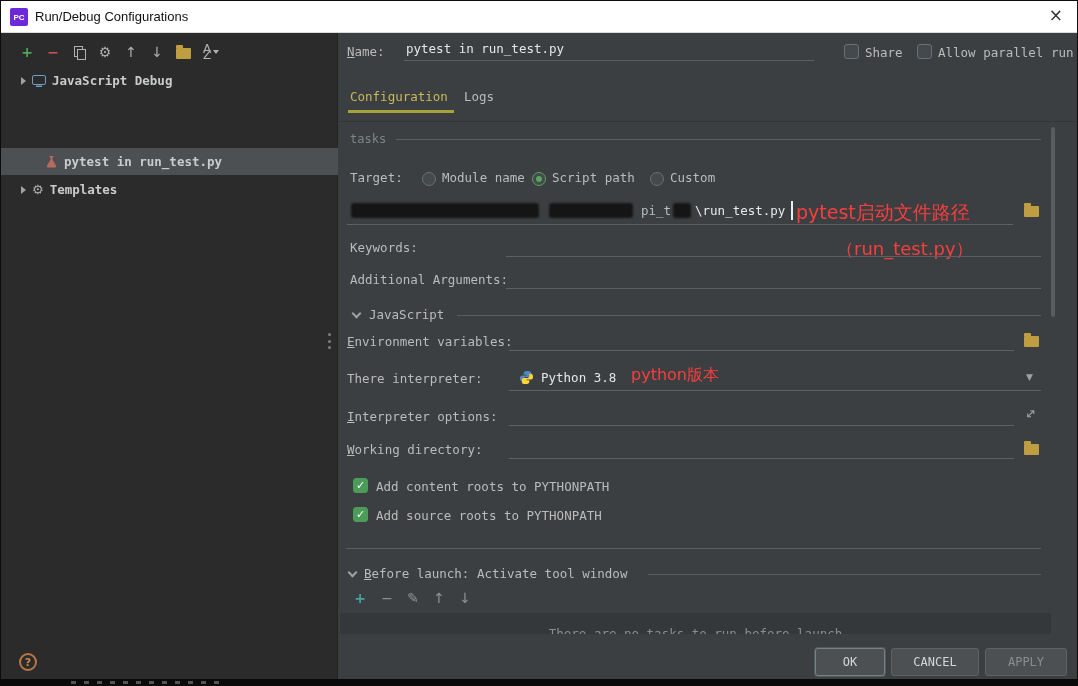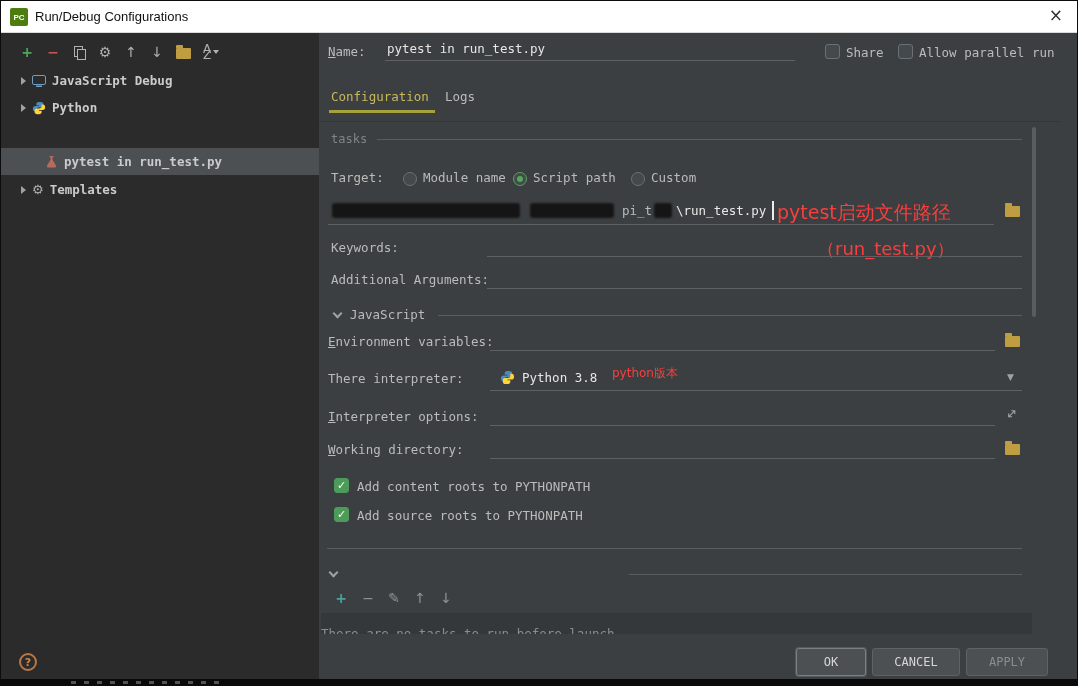--- a/index.html
+++ b/index.html
@@ -3,21 +3,21 @@
 <meta charset="utf-8">
 <style>
   *{margin:0;padding:0;box-sizing:border-box}
   html,body{background:#1b1b1b}
   body{font-family:"DejaVu Sans Mono",monospace}
 
   .window{position:relative;width:1078px;height:686px;background:#3C3F41;overflow:hidden;border:1px solid #0c0c0c}
 
   
   .titlebar{position:absolute;left:0;top:0;width:100%;height:32px;background:#FFFFFF;border-bottom:1px solid #DADADA}
-  .app-icon{position:absolute;left:9px;top:7px;width:18px;height:18px;background:#4d7c0f;color:#fff;
+  .app-icon{position:absolute;left:9px;top:7px;width:18px;height:18px;background:#6d28d9;color:#fff;
             font:bold 8px "Liberation Sans",sans-serif;display:flex;align-items:center;justify-content:center;border-radius:2px}
   .win-title{position:absolute;left:34px;top:8px;font:13px "Liberation Sans",sans-serif;color:#111;white-space:nowrap}
   .close-btn{position:absolute;right:14px;top:4px;font:17px "DejaVu Sans",sans-serif;color:#333;cursor:pointer}
 
   
   .sidebar{position:absolute;left:0;top:32px;width:337px;height:654px;background:#2B2B2B;border-right:1px solid #232323}
   .sb-toolbar{position:absolute;left:16px;top:9px;width:230px;height:20px}
   .tbi{position:absolute;top:0;width:20px;height:20px;display:flex;align-items:center;justify-content:center;
        font-family:"DejaVu Sans","DejaVu Sans Mono",sans-serif;font-size:14px;color:#AFB1B3;cursor:pointer}
   .tbi.add{color:#4FA75C;font-weight:bold}
@@ -34,21 +34,21 @@
   .tree-label{font:bold 12.5px "DejaVu Sans Mono",monospace;color:#C9CBCD;white-space:nowrap}
   .tri{width:0;height:0;display:inline-block;flex:0 0 auto}
   .tri.right{border-top:4px solid transparent;border-bottom:4px solid transparent;border-left:5px solid #9FA2A5}
   .tri.down{border-left:4px solid transparent;border-right:4px solid transparent;border-top:5px solid #9FA2A5}
   .gear-glyph{font:13px "DejaVu Sans",sans-serif;color:#AFB1B3}
 
   .grip{position:absolute;left:327px;top:332px;width:3px;height:16px;display:flex;flex-direction:column;justify-content:space-between;cursor:col-resize}
   .grip i{width:3px;height:3px;border-radius:50%;background:#7E8184}
 
   
-  .main{position:absolute;left:318px;top:32px;width:632px;height:654px;background:#3C3F41}
+  .main{position:absolute;left:337px;top:32px;width:632px;height:654px;background:#3C3F41}
   .lbl{position:absolute;font:12.5px "DejaVu Sans Mono",monospace;color:#BBBBBB;white-space:nowrap}
   .mnemonic::first-letter{text-decoration:underline}
   .field{position:absolute;background:transparent;border:0;border-bottom:1px solid #5E6163;height:24px;color:#E6E6E6;
          font:12.5px "DejaVu Sans Mono",monospace;outline:none;padding:0 2px}
   .sline{position:absolute;height:1px;background:#5A5D5F}
   .cbx{position:absolute;width:15px;height:15px;border:1px solid #6B7074;border-radius:3px;background:#43494D;cursor:pointer}
   .cbx.on{background:#4C9B58;border-color:#4C9B58;color:#fff;font:bold 11px "DejaVu Sans",sans-serif;text-align:center;line-height:14px}
   .rad{position:absolute;width:14px;height:14px;border:1px solid #6B7074;border-radius:50%;background:#43494D;cursor:pointer}
   .rad.on{border-color:#56A65C}
   .rad.on::after{content:"";position:absolute;left:3px;top:3px;width:6px;height:6px;border-radius:50%;background:#56A65C}
@@ -67,21 +67,21 @@
   .note{position:absolute;font:19px "DejaVu Sans","Liberation Sans",sans-serif;color:#FA3E3E;white-space:nowrap;pointer-events:none}
   .combo{position:absolute;height:27px;border-bottom:1px solid #5E6163;cursor:pointer}
   .combo .pyico{position:absolute;left:10px;top:6px}
   .combo .cval{position:absolute;left:32px;top:6px;font:12.5px "DejaVu Sans Mono",monospace;color:#E6E6E6}
   .combo .caret{position:absolute;right:8px;top:8px;font:9px "DejaVu Sans",sans-serif;color:#9DA2A6}
   .expand-icon{position:absolute;font:13px "DejaVu Sans",sans-serif;color:#9FA2A5;transform:rotate(-45deg);cursor:pointer}
   .bl-icon{position:absolute;width:18px;height:18px;display:flex;align-items:center;justify-content:center;
            font-family:"DejaVu Sans","DejaVu Sans Mono",sans-serif;font-size:14px;color:#909395;cursor:pointer}
   .bl-icon.add{color:#46A4A0;font-weight:bold}
   .emptybox{position:absolute;background:#34383B;overflow:hidden}
-  .emptybox span{position:absolute;left:0;right:0;top:13px;font:12.5px "DejaVu Sans Mono",monospace;color:#8A8D90}
+  .emptybox span{position:absolute;left:0;right:0;top:13px;text-align:center;font:12.5px "DejaVu Sans Mono",monospace;color:#8A8D90}
   .btn{position:absolute;height:28px;background:#4C5053;border:1px solid #5E6264;border-radius:3px;color:#D6D6D6;
        font:12px "DejaVu Sans Mono",monospace;display:flex;align-items:center;justify-content:center;cursor:pointer}
   .btn.primary{border-color:#7A8185;box-shadow:0 0 0 1px #525a5e}
   .btn.disabled{color:#8A8D8F}
   .vthumb{position:absolute;width:4px;border-radius:2px;background:#595D5F;cursor:pointer}
   .help{position:absolute;left:18px;top:652px;width:18px;height:18px;border:2px solid #B97745;border-radius:50%;
         color:#C9884E;font:bold 11px "DejaVu Sans",sans-serif;display:flex;align-items:center;justify-content:center;cursor:pointer}
   .strip{position:absolute;left:0;top:678px;width:100%;height:8px;background:#0A0A0A}
   .strip-frag{position:absolute;left:70px;top:2px;width:150px;height:3px;opacity:.55;
               background:repeating-linear-gradient(90deg,#8F8F8F 0 5px,transparent 5px 13px)}
@@ -118,28 +118,20 @@
 
     <div class="tree-row" style="top:34px">
       <span class="tri right"></span>
       <svg width="14" height="12" viewBox="0 0 14 12">
           <rect x="0.5" y="0.5" width="13" height="9" rx="1.5" fill="none" stroke="#6E9FC2"></rect>
           <rect x="4" y="10.5" width="6" height="1.5" fill="#6E9FC2"></rect>
         </svg>
       <span class="tree-label">JavaScript Debug</span>
     </div>
 
-    <div class="tree-row" style="top:61px">
-      <span class="tri right"></span>
-      <svg width="14" height="14" viewBox="0 0 16 16">
-          <path fill="#4B8BBE" d="M8 1C5.8 1 5 2 5 3.4V5h3v.8H3.6C2.2 5.8 1 6.8 1 8.9 1 10.9 2 12 3.5 12H5v-2c0-1.6 1.3-2.5 2.8-2.5H11c1.2 0 2-.9 2-2.1V3.4C13 2 11.8 1 10 1H8z"></path>
-          <path fill="#FFD43B" d="M8 15c2.2 0 3-1 3-2.4V11H8v-.8h4.4c1.4 0 2.6-1 2.6-3.1 0-2-1-3.1-2.5-3.1H11v2c0 1.6-1.3 2.5-2.8 2.5H5c-1.2 0-2 .9-2 2.1v2.2C3 14 4.2 15 6 15h2z"></path>
-        </svg>
-      <span class="tree-label">Python</span>
-    </div>
 
 
     <div class="tree-row child selected" style="top:115px">
       <svg width="13" height="13" viewBox="0 0 13 13">
           <path fill="#B96A5E" d="M4.5 1h4v1.2h-1v2.6l3.4 5.6c.6 1-.1 2.1-1.2 2.1H3.3c-1.1 0-1.8-1.1-1.2-2.1l3.4-5.6V2.2h-1V1z"></path>
         </svg>
       <span class="tree-label">pytest in run_test.py</span>
     </div>
 
     <div class="tree-row" style="top:143px">
@@ -210,38 +202,39 @@
 
     <span class="lbl" style="left:9px;top:338px">There interpreter:</span>
     <div class="combo" style="left:171px;top:331px;width:532px">
       <svg class="pyico" width="15" height="15" viewBox="0 0 16 16">
           <path fill="#4B8BBE" d="M8 1C5.8 1 5 2 5 3.4V5h3v.8H3.6C2.2 5.8 1 6.8 1 8.9 1 10.9 2 12 3.5 12H5v-2c0-1.6 1.3-2.5 2.8-2.5H11c1.2 0 2-.9 2-2.1V3.4C13 2 11.8 1 10 1H8z"></path>
           <path fill="#FFD43B" d="M8 15c2.2 0 3-1 3-2.4V11H8v-.8h4.4c1.4 0 2.6-1 2.6-3.1 0-2-1-3.1-2.5-3.1H11v2c0 1.6-1.3 2.5-2.8 2.5H5c-1.2 0-2 .9-2 2.1v2.2C3 14 4.2 15 6 15h2z"></path>
         </svg>
       <span class="cval">Python 3.8</span>
       <span class="caret">▼</span>
     </div>
-    <span class="note" style="left:293px;top:332px;font-size:12px">python版本</span>
+    <span class="note" style="left:293px;top:332px;font-size:16px">python版本</span>
 
     <span class="lbl mnemonic" style="left:9px;top:376px">Interpreter options:</span>
     <input class="field" style="left: 171px; top: 369px; width: 505px;">
     <span class="expand-icon" style="left:687px;top:373px">↔</span>
 
     <span class="lbl mnemonic" style="left:9px;top:409px">Working directory:</span>
     <input class="field" style="left: 171px; top: 402px; width: 505px;">
     <span class="folder" style="left:686px;top:411px"></span>
 
     <span class="cbx on" style="left:15px;top:445px">✓</span>
     <span class="lbl" style="left:38px;top:446px">Add content roots to PYTHONPATH</span>
     <span class="cbx on" style="left:15px;top:474px">✓</span>
     <span class="lbl" style="left:38px;top:475px">Add source roots to PYTHONPATH</span>
 
     <div class="sline" style="left:8px;top:515px;width:695px"></div>
 
     <span class="chv down" style="left:11px;top:536px"></span>
+    <span class="lbl mnemonic" style="left:26px;top:533px">Before launch: Activate tool window</span>
     <div class="sline" style="left:310px;top:541px;width:393px"></div>
 
     <span class="bl-icon add" style="left:13px;top:556px">+</span>
     <span class="bl-icon" style="left:40px;top:556px">−</span>
     <span class="bl-icon" style="left:66px;top:556px">✎</span>
     <span class="bl-icon" style="left:92px;top:556px">↑</span>
     <span class="bl-icon" style="left:118px;top:556px">↓</span>
 
     <div class="emptybox" style="left:2px;top:580px;width:711px;height:21px">
       <span>There are no tasks to run before launch</span>

